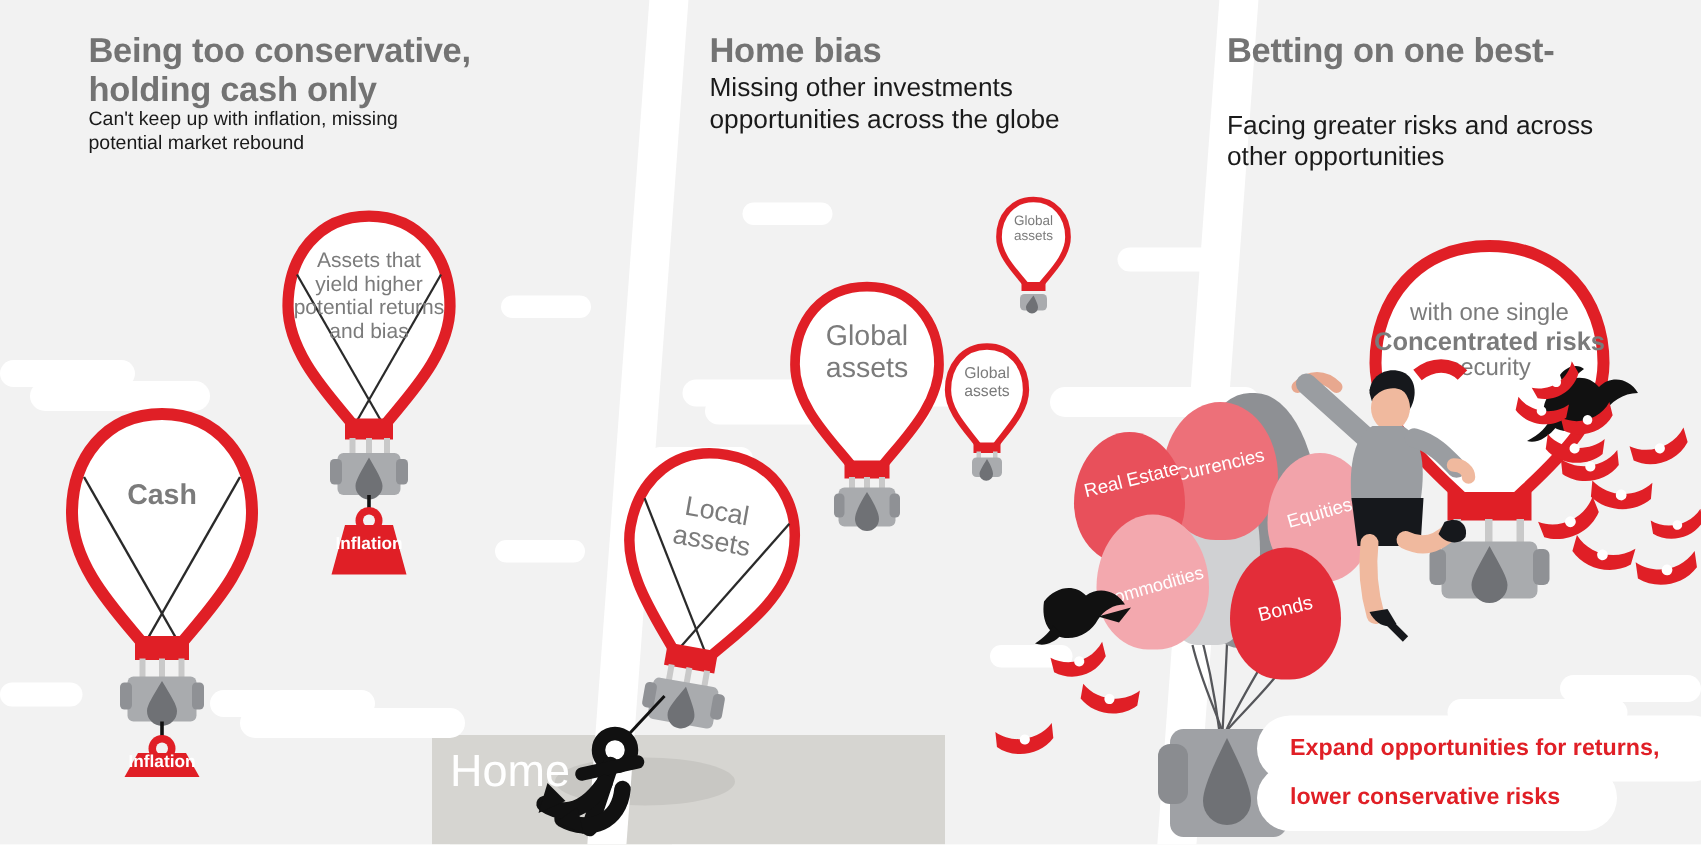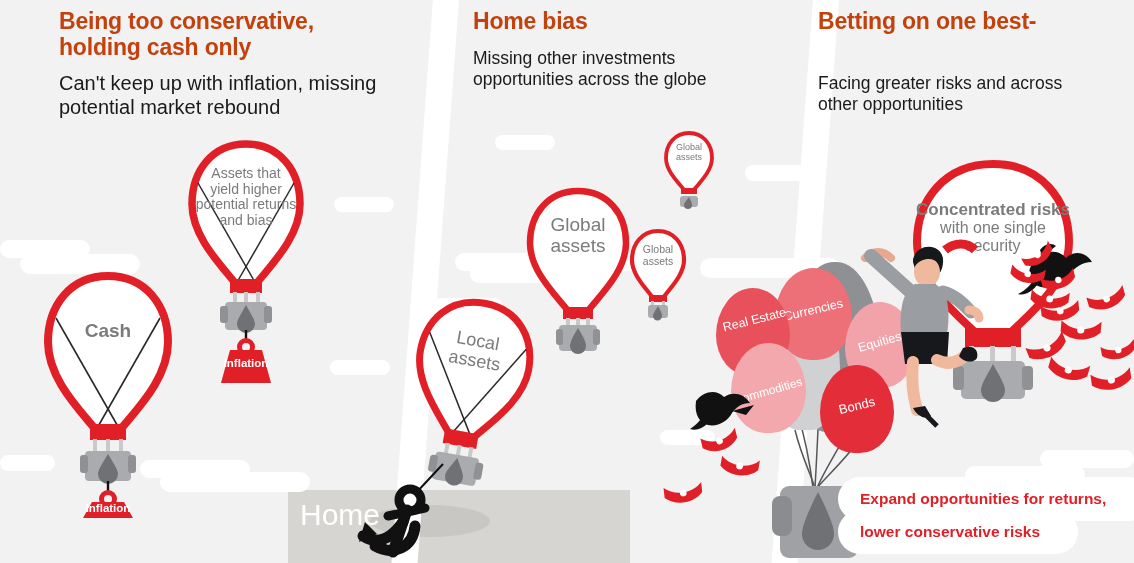--- a/index.html
+++ b/index.html
@@ -2,21 +2,21 @@
 <html><head>
 <meta charset="utf-8">
 <style>
   html,body{margin:0;padding:0;background:#fff;}
   body{font-family:"Liberation Sans","DejaVu Sans",sans-serif;}
   #stage{position:relative;width:1134px;height:563px;overflow:hidden;background:#f2f2f2;}
   .divider{position:absolute;top:-20px;height:610px;width:26px;background:#ffffff;
            transform:rotate(4.2deg);transform-origin:center;}
   .ground{position:absolute;background:#d6d5d1;}
   .cloud{position:absolute;background:#ffffff;border-radius:40px;}
-  .head{position:absolute;font-weight:bold;color:#c2410c;line-height:1.14;letter-spacing:-0.2px;}
+  .head{position:absolute;font-weight:bold;color:#737373;line-height:1.14;letter-spacing:-0.2px;margin-top:12px;}
   .sub{position:absolute;color:#1a1a1a;line-height:1.2;}
   .balloonwrap{position:absolute;}
   .btxt{position:absolute;width:100%;text-align:center;color:#7b7b7b;line-height:1.12;
         left:0;pointer-events:none;}
   .wlabel{position:absolute;width:100%;text-align:center;color:#ffffff;font-weight:bold;}
   .homeword{position:absolute;color:#ffffff;font-weight:normal;}
   .bubble{position:absolute;background:#ffffff;border-radius:26px;display:flex;align-items:center;}
   .bubble span{color:#e01f26;font-weight:bold;white-space:nowrap;}
   .clusterb{position:absolute;border-radius:50% 50% 46% 46%/54% 54% 46% 46%;}
   .clusterb span{position:absolute;width:100%;text-align:center;color:#ffffff;
@@ -52,21 +52,21 @@
   <div class="cloud" style="left:1040px;top:450px;width:94px;height:18px;"></div>
   <div class="cloud" style="left:965px;top:466px;width:120px;height:18px;"></div>
 
   <div class="divider" style="left:412px;"></div>
   <div class="divider" style="left:792px;"></div>
 
   <div class="head" style="left:59px;top:8px;font-size:23px;width:330px;">
     <div>Being too conservative,</div>
     <div>holding cash only</div>
   </div>
-  <div class="sub" style="left:59px;top:71px;font-size:20px;width:340px;">
+  <div class="sub" style="left:59px;top:71px;font-size:13px;width:340px;">
     <div>Can't keep up with inflation, missing</div>
     <div>potential market rebound</div>
   </div>
 
   <div class="head" style="left:473px;top:8px;font-size:23px;width:300px;">
     <div>Home bias</div>
   </div>
   <div class="sub" style="left:473px;top:48px;font-size:17.5px;width:300px;">
     <div>Missing other investments</div>
     <div>opportunities across the globe</div>
@@ -222,22 +222,22 @@
       <rect x="60" y="170" width="56" height="19" fill="#e01f26"></rect>
       <rect x="64" y="188" width="5" height="18" fill="#c9c9c9"></rect>
       <rect x="85" y="188" width="5" height="18" fill="#c9c9c9"></rect>
       <rect x="106" y="188" width="5" height="18" fill="#c9c9c9"></rect>
       <rect x="56" y="203" width="64" height="38" rx="5" fill="#a9abae"></rect>
       <rect x="48" y="208" width="11" height="24" rx="4" fill="#8f9195"></rect>
       <rect x="117" y="208" width="11" height="24" rx="4" fill="#8f9195"></rect>
       <path d="M88 206 C95 219 100 227 100 232 a12 12 0 0 1-24 0 c0-5 5-13 12-26 Z" fill="#6f7175"></path>
     </svg>
     <div class="btxt" style="top:42px;font-size:16px;">
+      <div>with one single</div>
       <div style="font-weight:bold;font-size:17px;">Concentrated risks</div>
-      <div>with one single</div>
       <div>security</div>
     </div>
   </div>
 
   <div style="position:absolute;left:735px;top:330px;width:220px;height:170px;">
     <svg width="220" height="170" viewBox="0 0 220 170">
       <path d="M30 10 C60 60 72 110 78 158" stroke="#55565a" stroke-width="1.5" fill="none"></path>
       <path d="M85 0 C86 60 82 120 80 158" stroke="#55565a" stroke-width="1.5" fill="none"></path>
       <path d="M150 30 C130 80 96 125 82 158" stroke="#55565a" stroke-width="1.5" fill="none"></path>
       <path d="M60 100 C66 125 76 145 80 158" stroke="#55565a" stroke-width="1.5" fill="none"></path>

